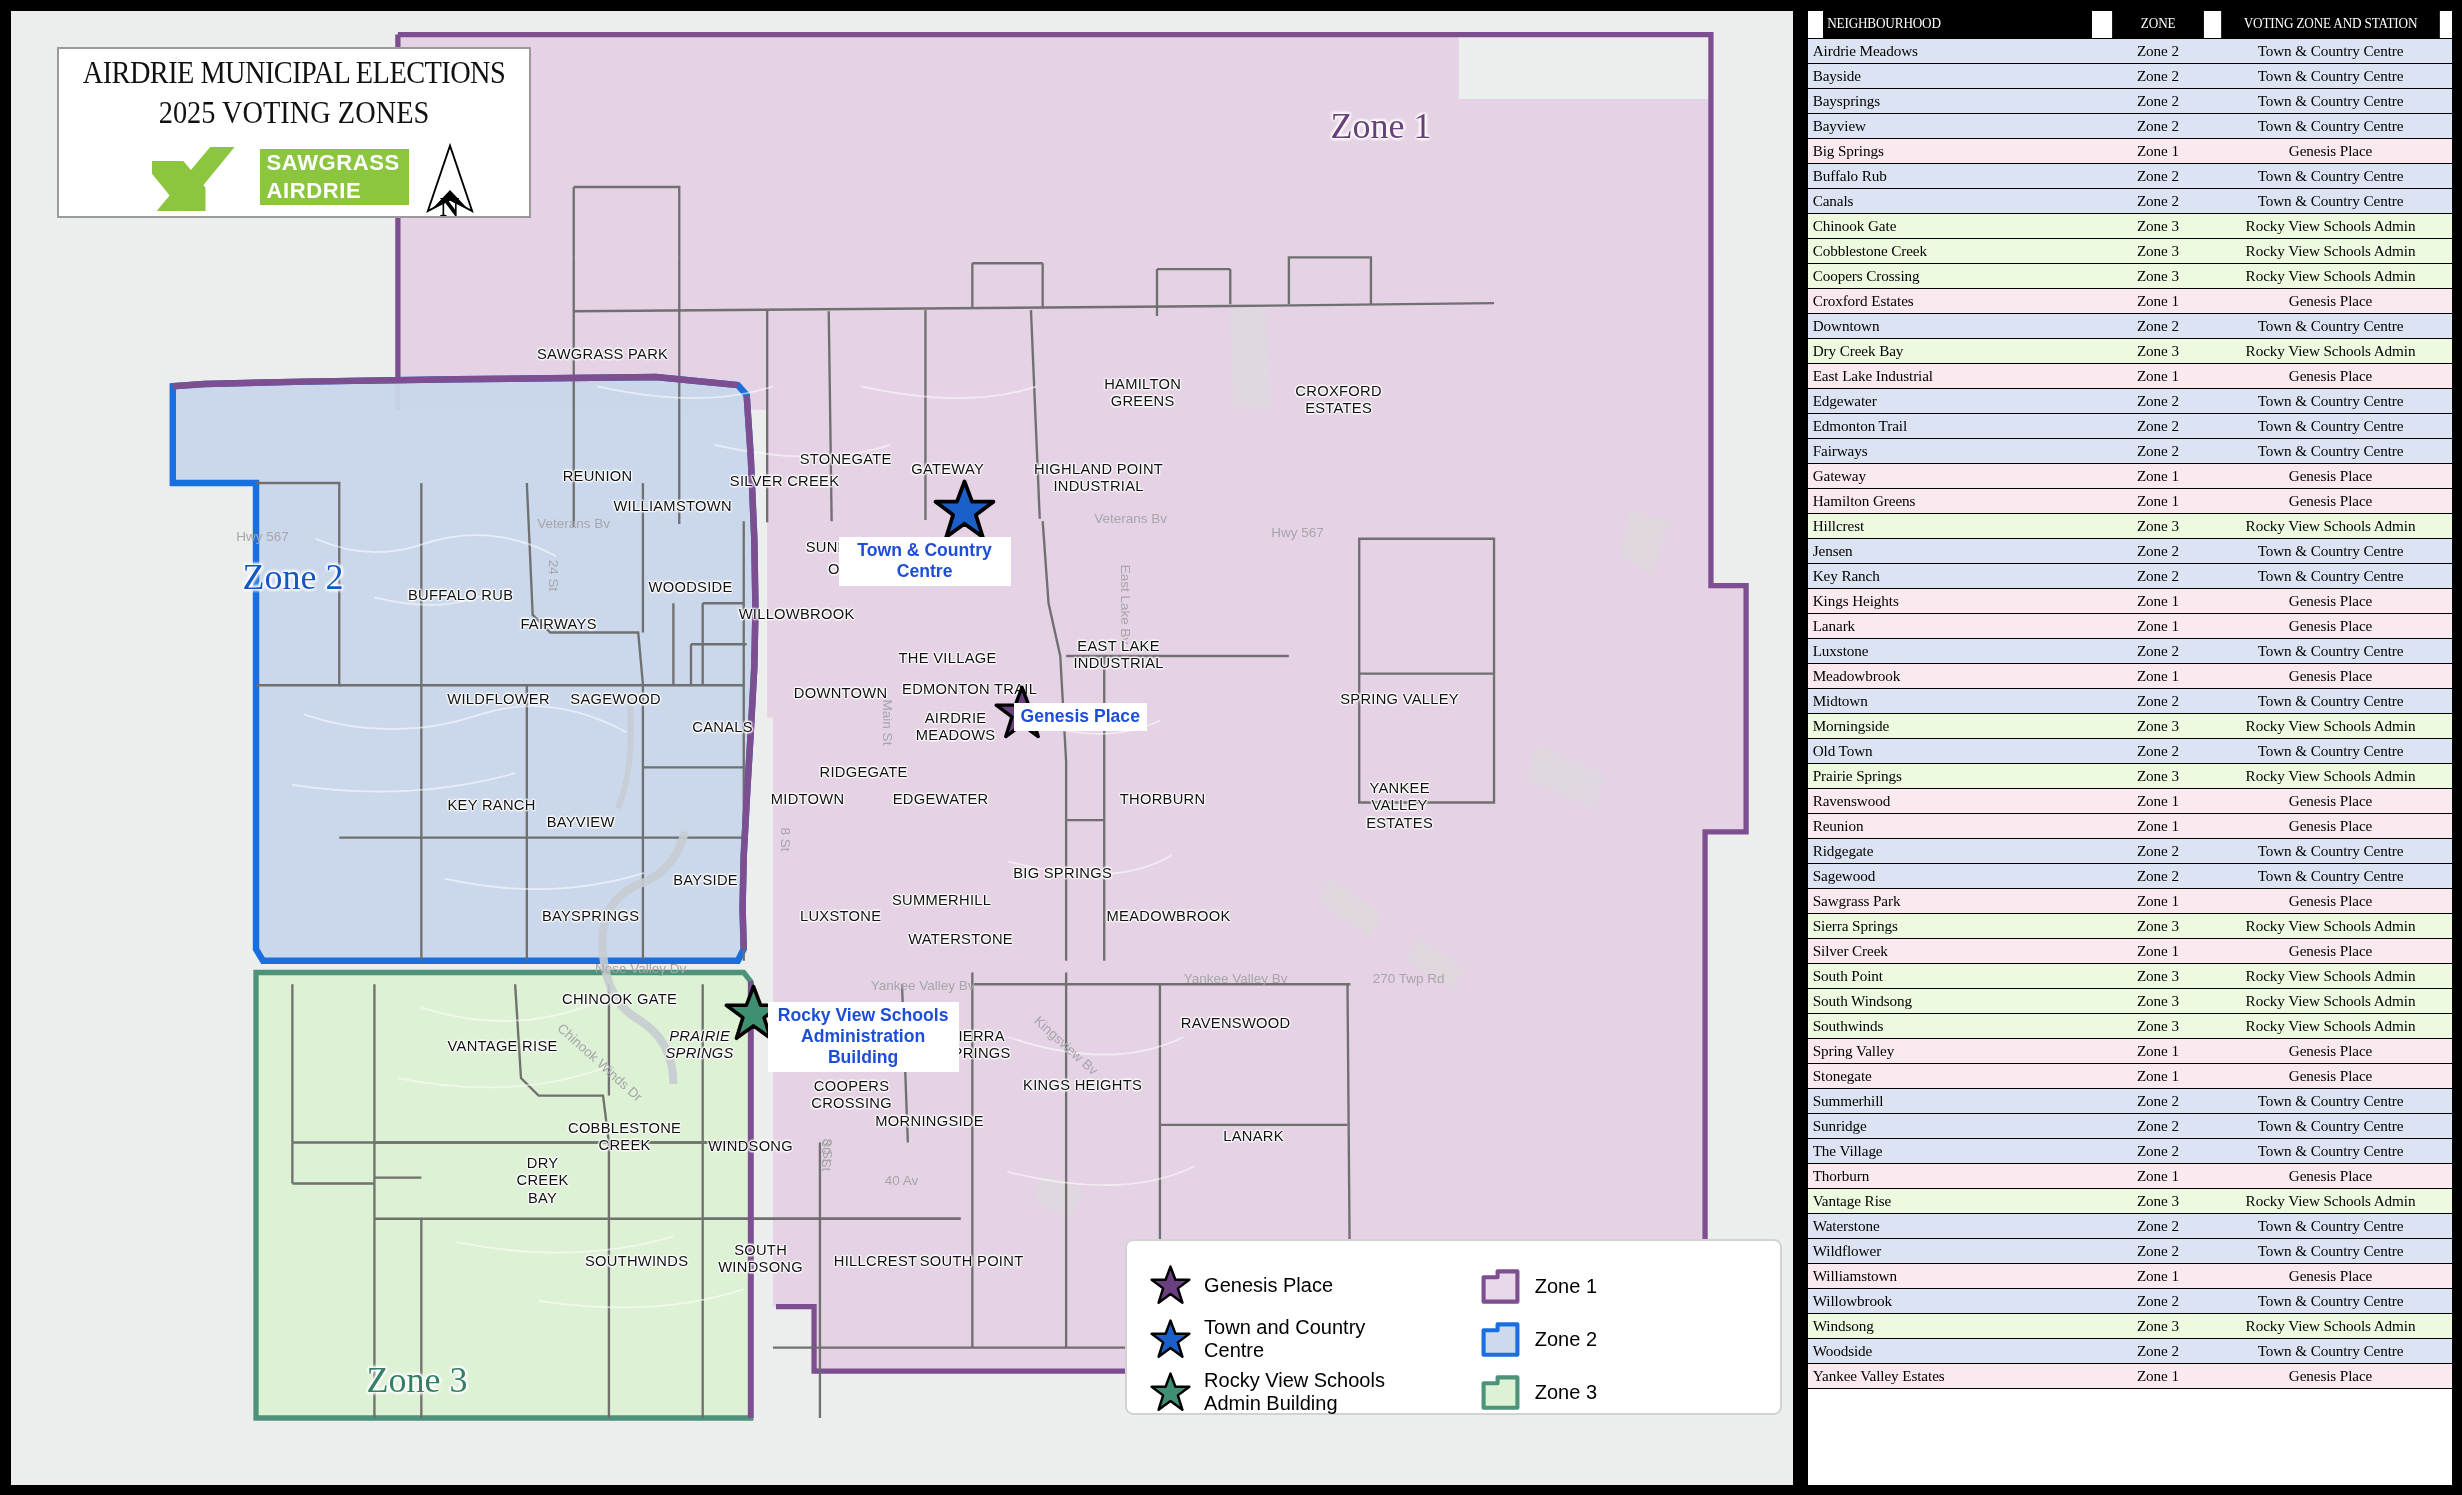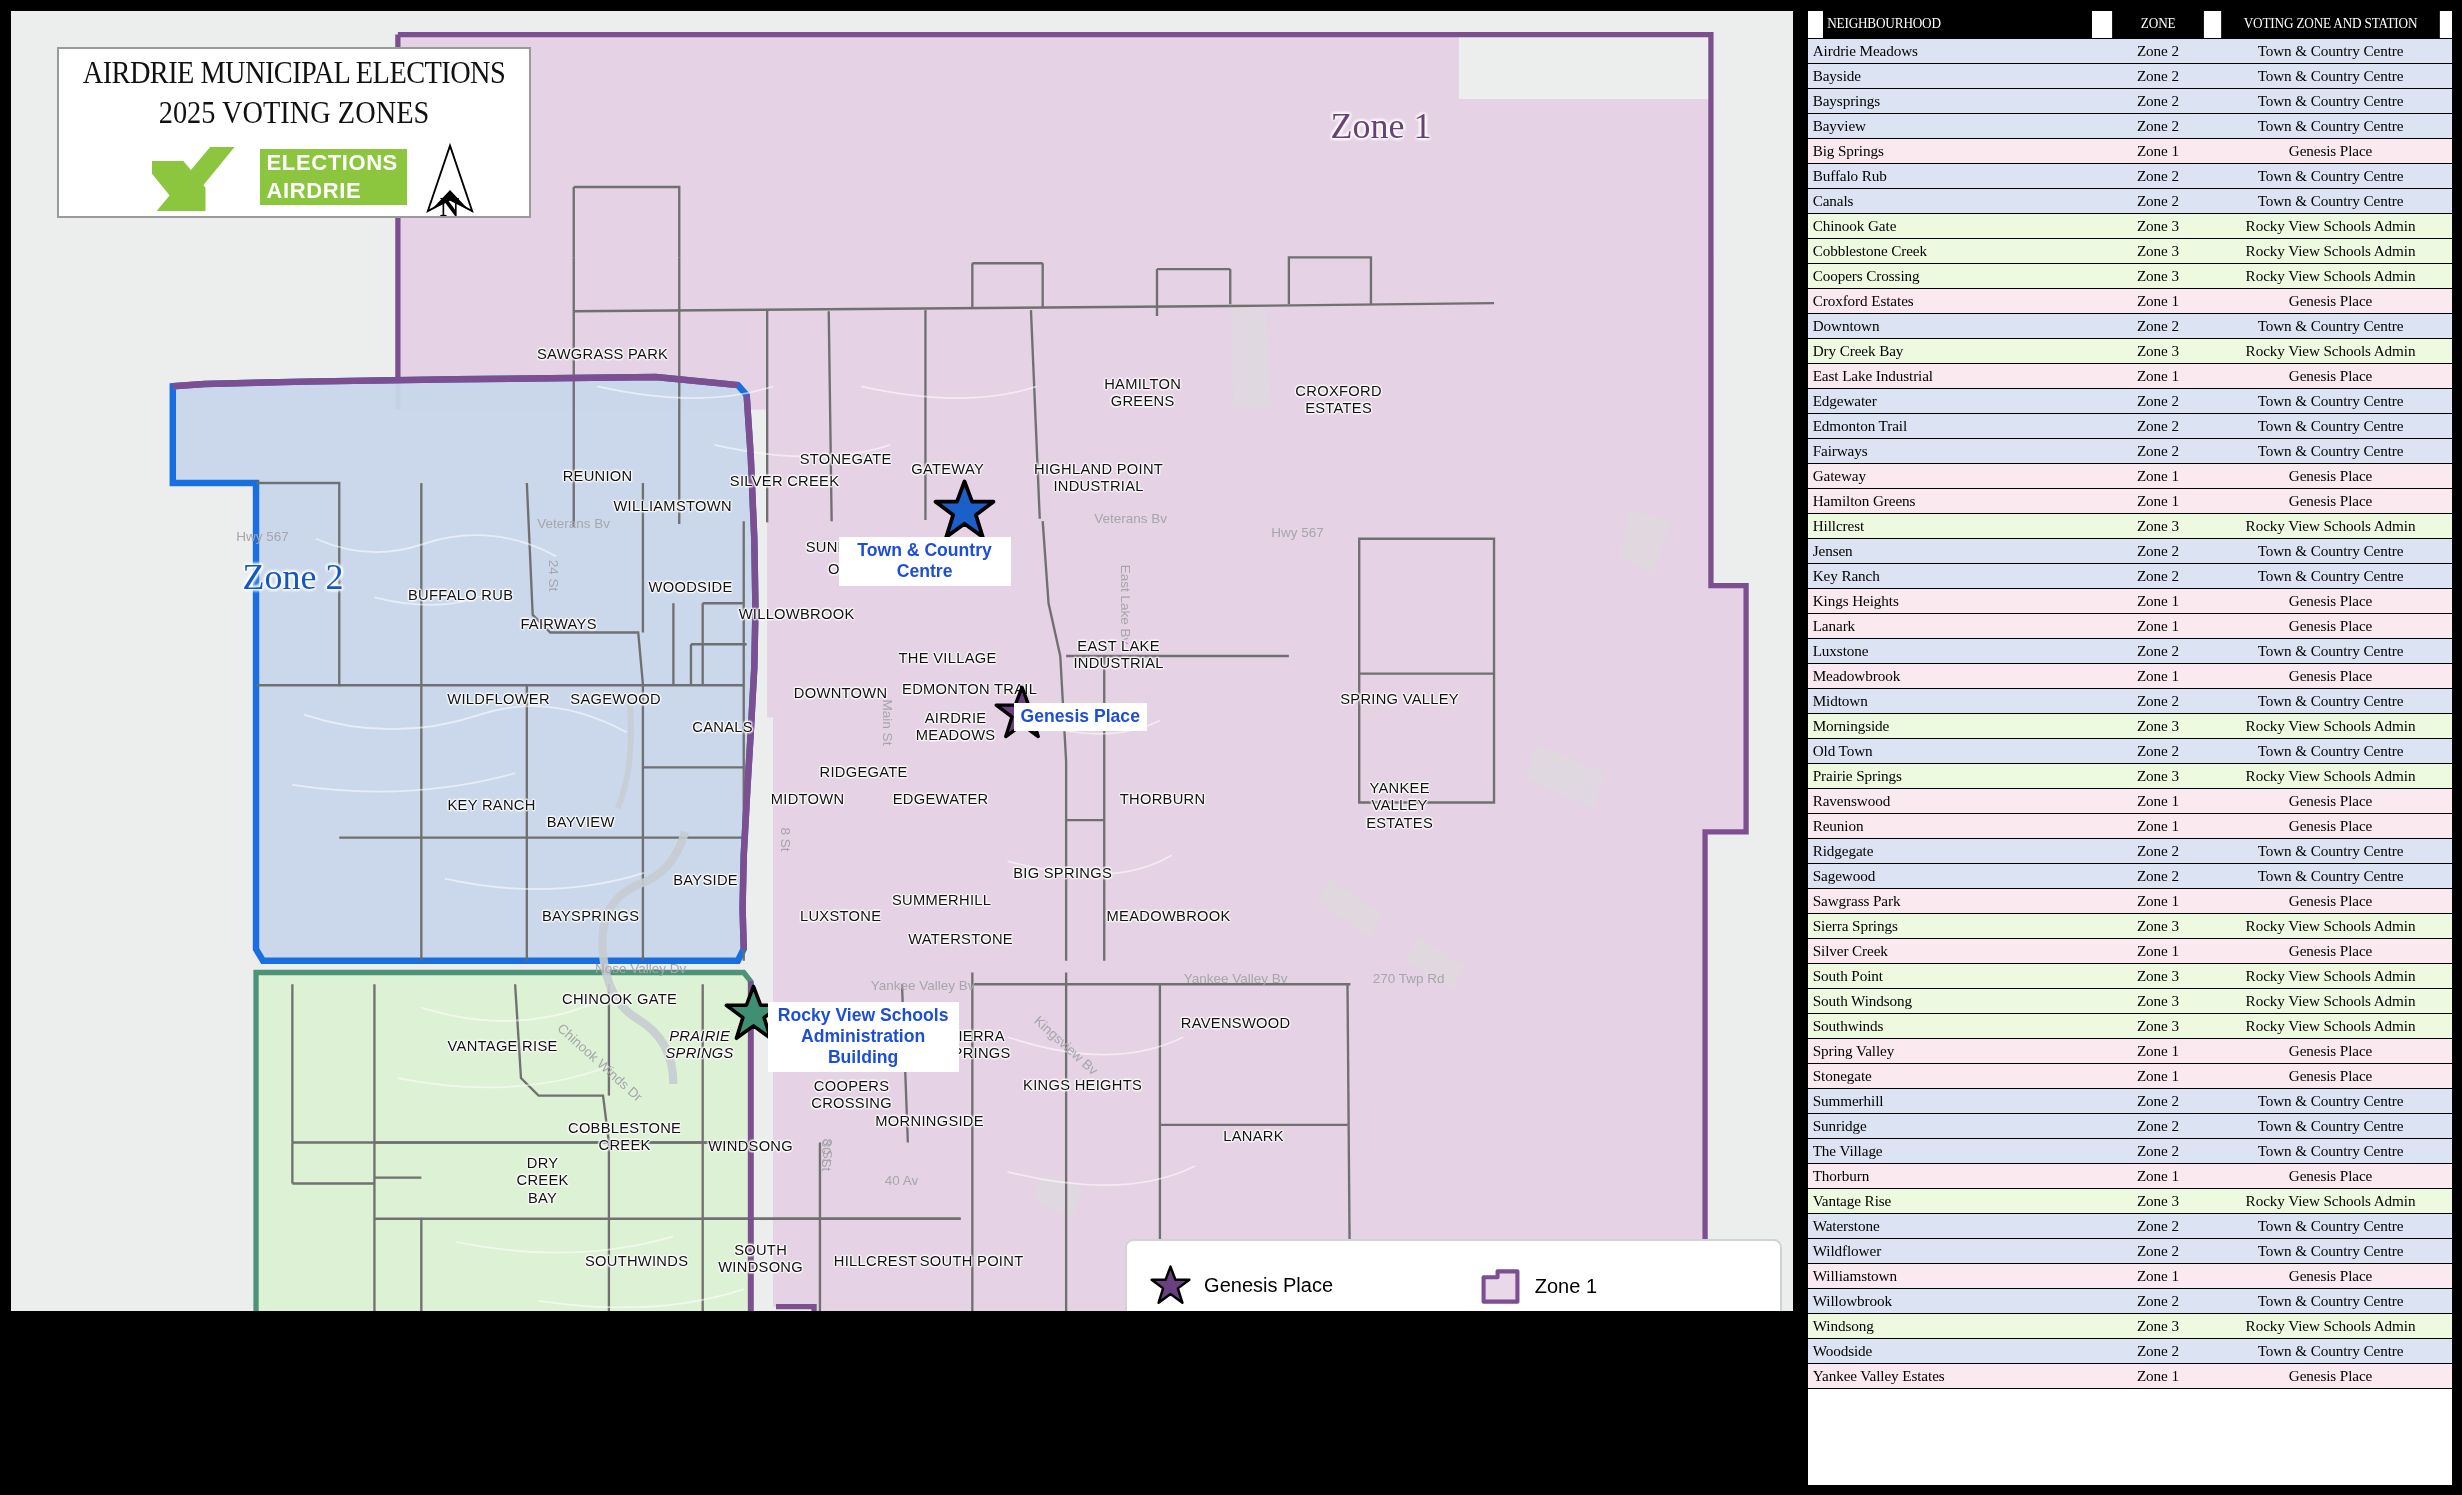--- a/index.html
+++ b/index.html
@@ -1,21 +1,21 @@
 <!DOCTYPE html>
 <html style="font-size:9.4px"><head>
 <meta charset="utf-8">
 <style>
   html,body{margin:0;padding:0;background:#000;}
   body{width:2462px;height:1495px;font-family:"Liberation Sans",sans-serif;overflow:hidden;}
 
   #page{position:relative;width:2462px;height:1495px;background:#000;}
 
   
-  #map-panel{position:absolute;left:10.6px;top:10.6px;width:1782px;height:1300px;background:#eceded;overflow:hidden;}
+  #map-panel{position:absolute;left:10.6px;top:10.6px;width:1782px;height:1474px;background:#eceded;overflow:hidden;}
   #map-svg{position:absolute;left:0;top:0;}
 
   
   #title-block{position:absolute;left:46px;top:36px;width:474px;height:171px;background:#fff;border:2.9px solid #9a9a9a;box-sizing:border-box;z-index:40;}
   #title-line1{position:absolute;left:0;top:7px;width:100%;text-align:center;font-family:"Liberation Serif",serif;font-size:30.5px;letter-spacing:-0.6px;color:#111;white-space:nowrap;transform:scaleX(.93);}
   #title-line2{position:absolute;left:0;top:47px;width:100%;text-align:center;font-family:"Liberation Serif",serif;font-size:30.5px;letter-spacing:0px;color:#111;white-space:nowrap;transform:scaleX(.93);}
   #logo{position:absolute;left:88px;top:98px;width:246px;height:64px;}
   #logo-text-wrap{position:absolute;left:113px;top:2.3px;}
   .logo-band{background:#8cc63f;color:#fff;font-weight:bold;font-size:22px;line-height:28px;padding:0 9.4px 0 7px;letter-spacing:0.6px;}
   .logo-band.b2{background:#8cc63f;}
@@ -218,21 +218,21 @@
     <div id="title-block">
       <div id="title-line1">AIRDRIE MUNICIPAL ELECTIONS</div>
       <div id="title-line2">2025  VOTING ZONES</div>
 
       <div id="logo">
         <svg width="117" height="64" viewBox="0 0 200 110">
           <path d="M 8 24 L 62 24 L 100 70 L 100 110 L 60 110 L 8 46 Z" fill="#8cc63f"></path>
           <path d="M 108 0 L 150 0 L 60 110 L 16 110 Z" fill="#8cc63f"></path>
         </svg>
         <div id="logo-text-wrap">
-          <div class="logo-band">ELECTIONS</div>
+          <div class="logo-band">SAWGRASS</div>
           <div class="logo-band b2">AIRDRIE</div>
         </div>
       </div>
 
       <svg id="north" viewBox="0 0 60 62">
         <path d="M 30 2 L 49 58 L 30 48 L 11 58 Z" fill="#fff" stroke="#000" stroke-width="1.6"></path>
         <path d="M 30 40 L 46 57 L 30 49 L 14 57 Z" fill="#000"></path>
       </svg>
       <div id="north-label">N</div>
     </div>

